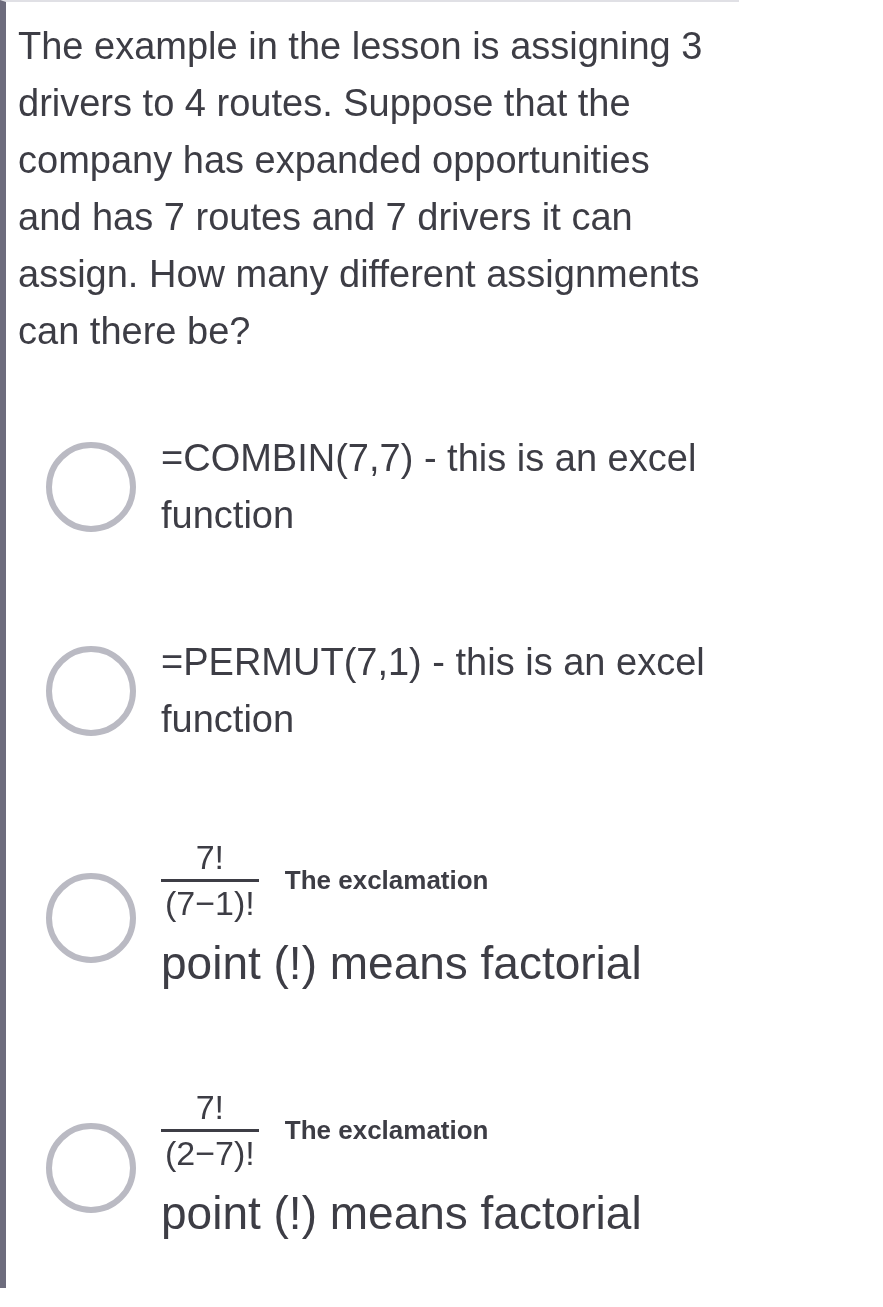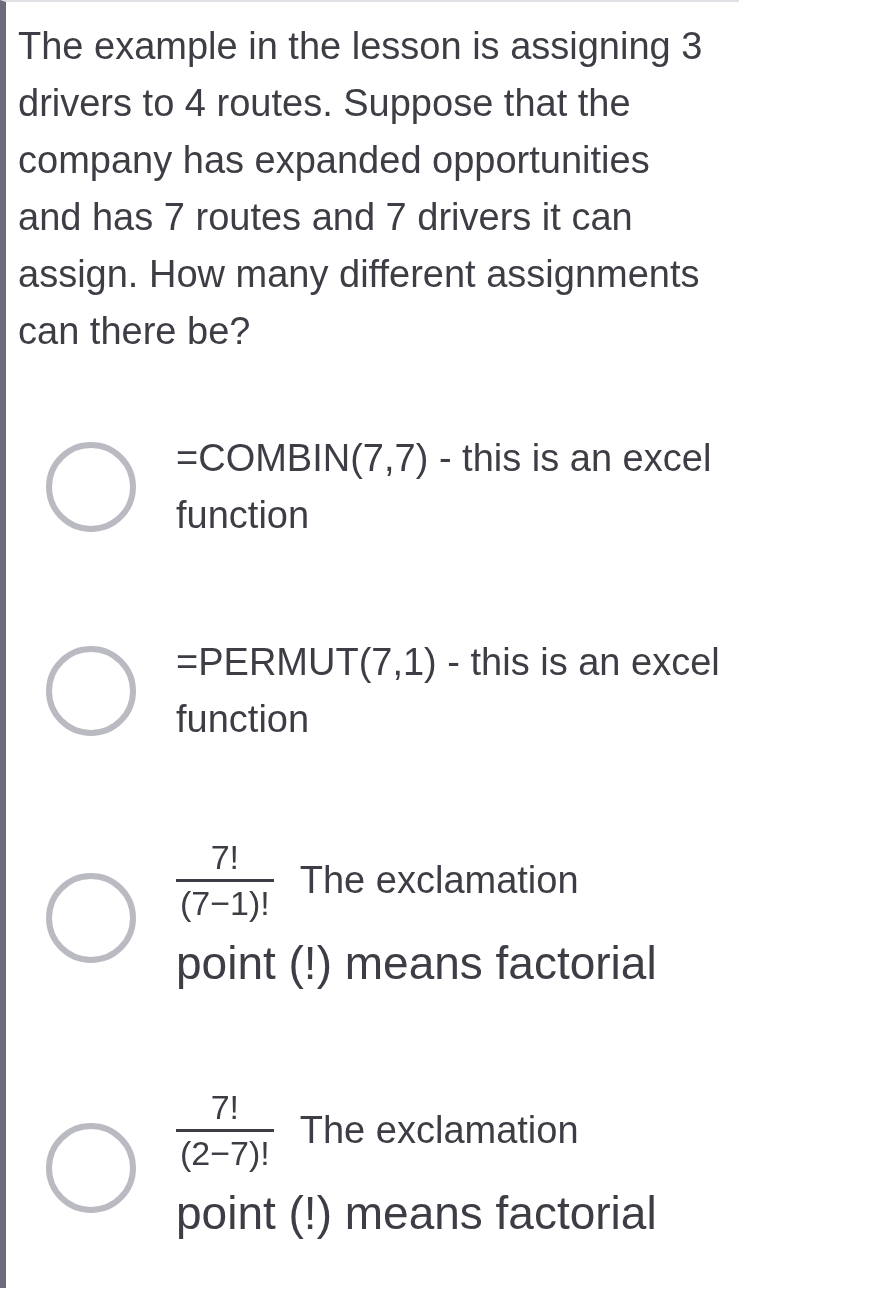--- a/index.html
+++ b/index.html
@@ -24,21 +24,21 @@
   .options {
     margin-top: 70px;
     padding-left: 28px;
     display: flex;
     flex-direction: column;
     gap: 90px;
   }
   .option {
     display: flex;
     align-items: center;
-    gap: 40px;
+    gap: 25px;
   }
   .radio {
     flex: 0 0 auto;
     width: 90px;
     height: 90px;
     border: 6px solid #babac3;
     border-radius: 50%;
     box-sizing: border-box;
     background: #fff;
     cursor: pointer;
@@ -64,21 +64,22 @@
     margin-right: 8px;
   }
   .frac .num {
     padding: 0 4px 2px 4px;
   }
   .frac .den {
     border-top: 3px solid #3d3d45;
     padding: 2px 4px 0 4px;
   }
   .after-frac {
-    font-size: 38px;
+    font-size: 26px;
+    font-weight: bold;
   }
   .continuation {
     font-size: 46px;
     margin-top: 6px;
   }
 </style>
 </head>
 <body>
 
 <div class="frame">

